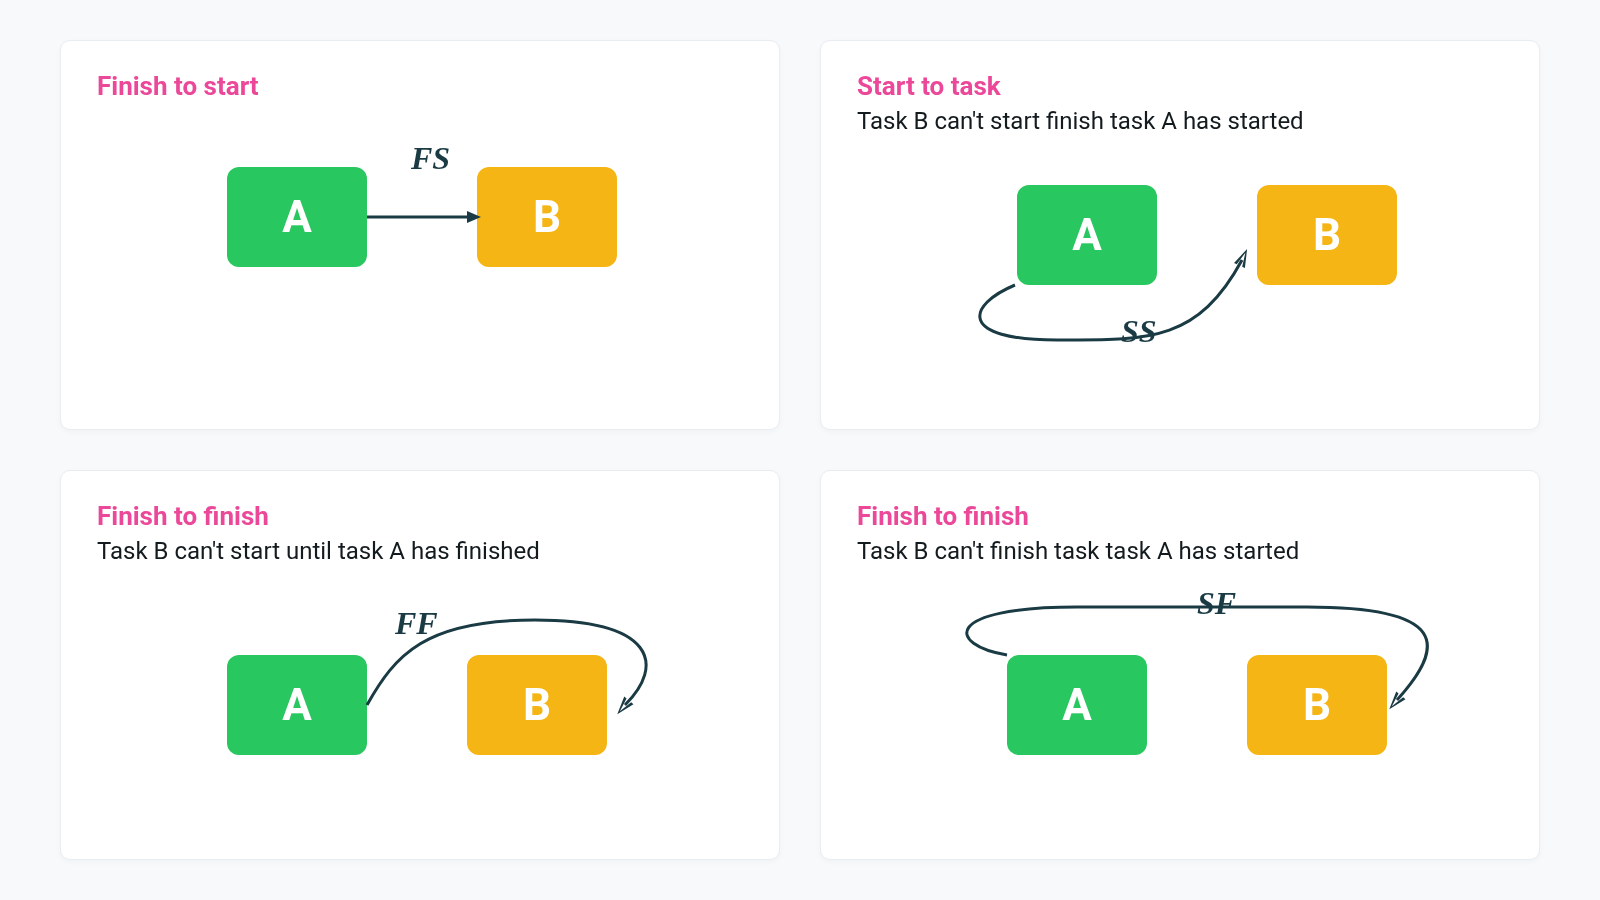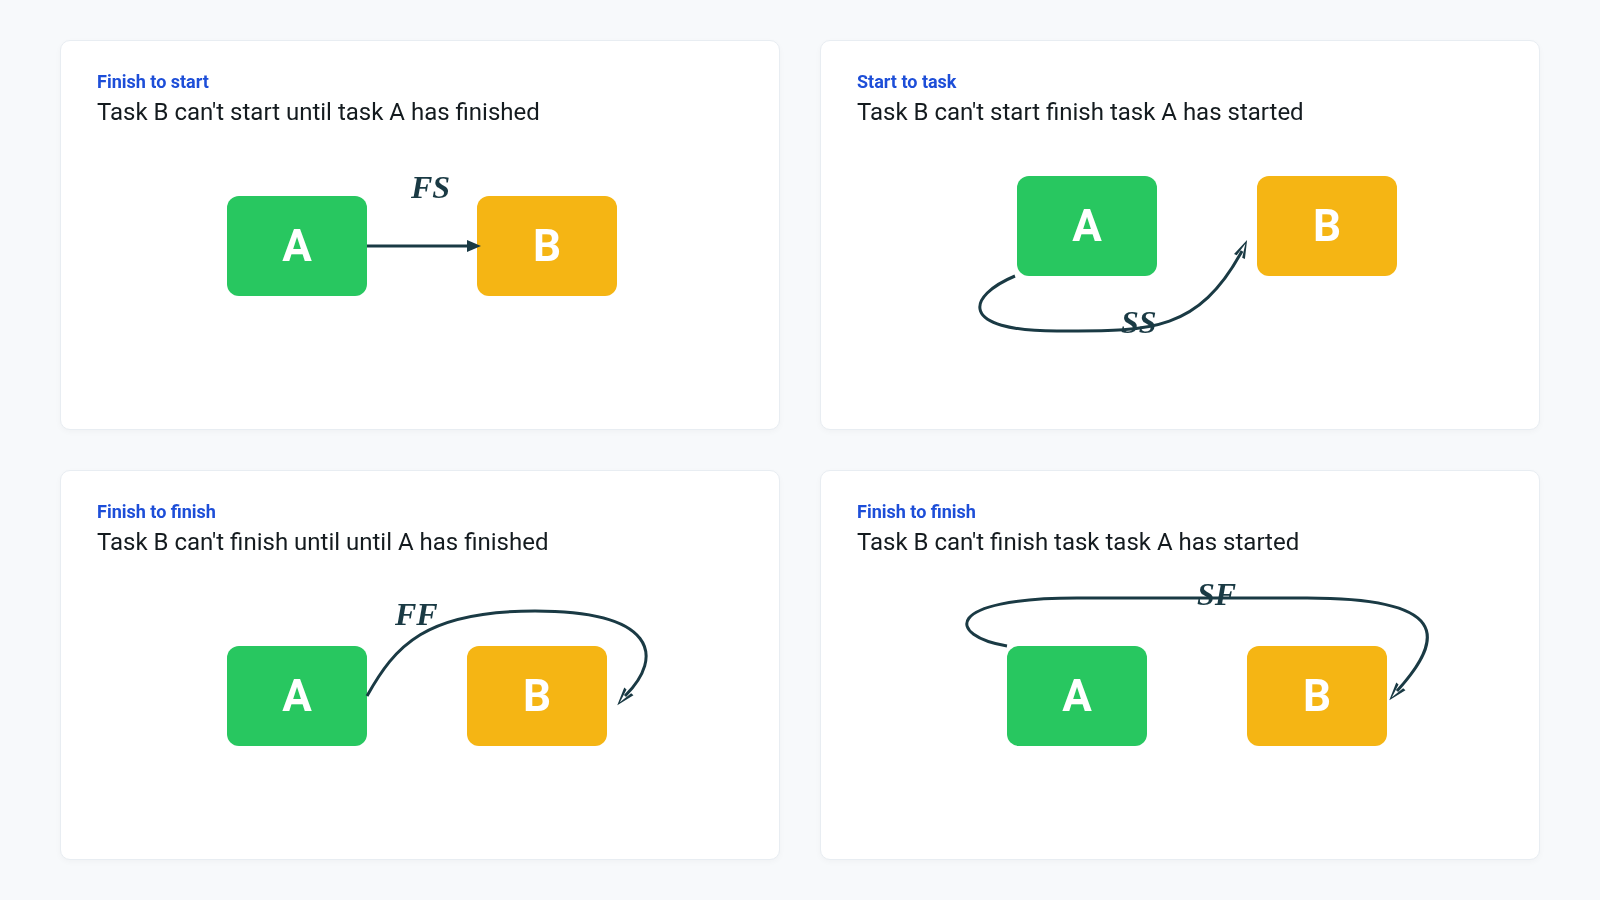--- a/index.html
+++ b/index.html
@@ -17,23 +17,23 @@
   .card {
     background: #fff;
     border: 1px solid #e8edf2;
     border-radius: 10px;
     box-shadow: 0 2px 6px rgba(0,0,0,0.03);
     padding: 30px 36px 20px 36px;
     display: flex;
     flex-direction: column;
   }
   .title {
-    color: #1d4ed8;
+    color: #ec4899;
     font-weight: 700;
-    font-size: 18px;
+    font-size: 26px;
     margin-bottom: 6px;
   }
   .desc {
     color: #141b1f;
     font-size: 24px;
     font-weight: 400;
     margin-bottom: 10px;
   }
   .diagram {
     flex: 1;
@@ -76,21 +76,20 @@
   svg.arrow .head {
     fill: #1a3a44;
     stroke: none;
   }
 </style>
 </head>
 <body>
 
 <div class="card">
   <div class="title">Finish to start</div>
-  <div class="desc">Task B can't start until task A has finished</div>
   <div class="diagram">
     <div class="box box-a" style="left:130px; top:60px;">
       <span>A</span>
     </div>
     <div class="box box-b" style="left:380px; top:60px;">
       <span>B</span>
     </div>
     <span class="rel-label" style="left:314px; top:35px;">FS</span>
     <svg class="arrow" style="left:270px; top:100px; width:120px; height:20px;">
       <path d="M0 10 L100 10"></path>
@@ -112,21 +111,21 @@
     <span class="rel-label" style="left:264px; top:170px;">SS</span>
     <svg class="arrow" style="left:110px; top:80px; width:320px; height:130px;">
       <path d="M48 60 C 0 80, -10 115, 90 115 C 180 115, 230 118, 275 35"></path>
       <polygon class="head" transform="translate(275,35) rotate(-65)" points="-6,-3 8,0 -6,3 -6,6 12,0 -6,-6"></polygon>
     </svg>
   </div>
 </div>
 
 <div class="card">
   <div class="title">Finish to finish</div>
-  <div class="desc">Task B can't finish until until A has finished</div>
+  <div class="desc">Task B can't start until task A has finished</div>
   <div class="diagram">
     <div class="box box-a" style="left:130px; top:80px;">
       <span>A</span>
     </div>
     <div class="box box-b" style="left:370px; top:80px;">
       <span>B</span>
     </div>
     <span class="rel-label" style="left:298px; top:32px;">FF</span>
     <svg class="arrow" style="left:268px; top:20px; width:320px; height:160px;">
       <path d="M2 110 C 30 60, 60 25, 170 25 C 290 25, 300 70, 260 110"></path>

